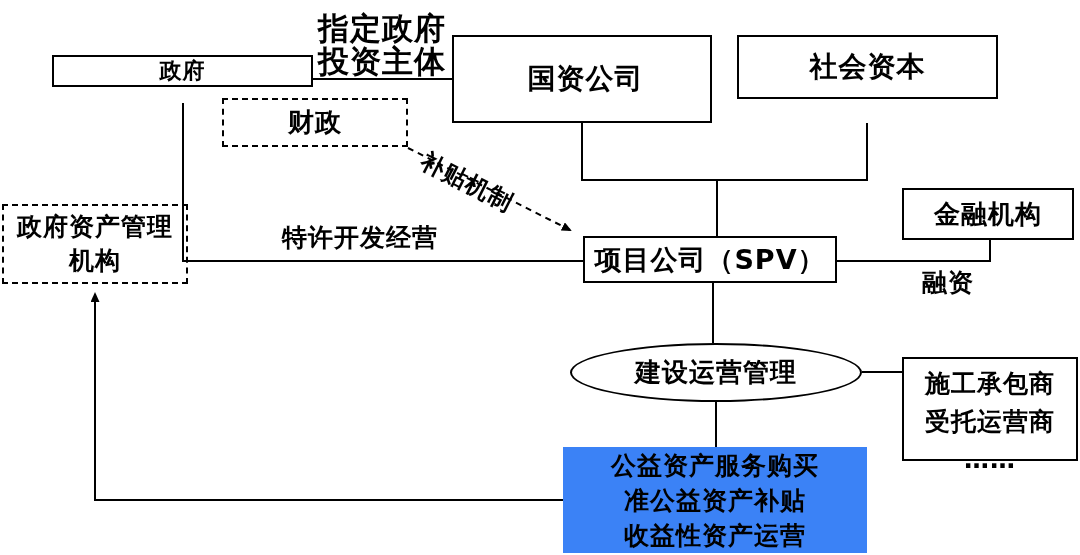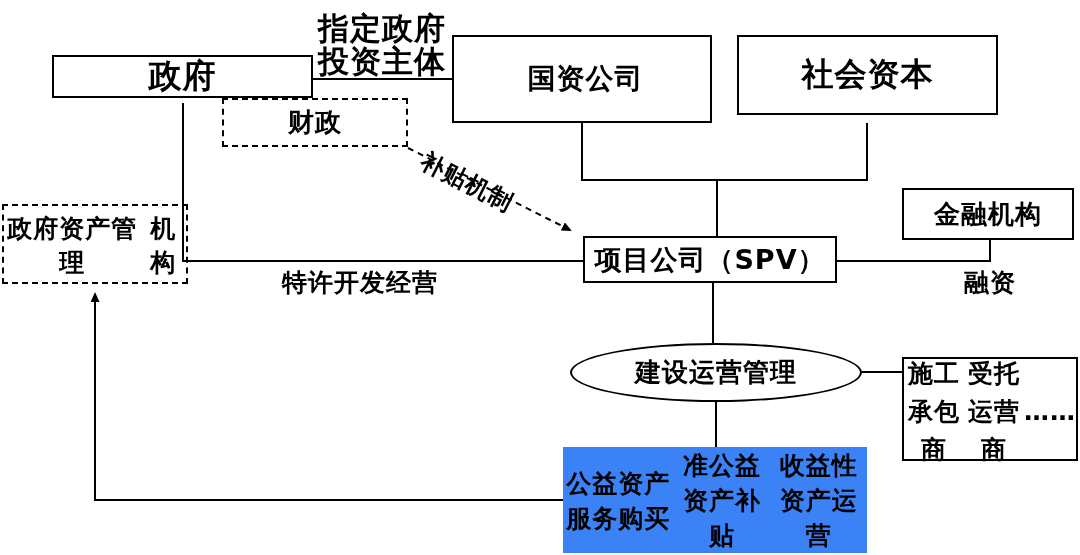--- a/index.html
+++ b/index.html
@@ -7,48 +7,48 @@
        font-family:"DejaVu Sans",sans-serif;color:#000;}
   .stage{position:absolute;left:0;top:0;width:1080px;height:555px;}
   svg.wires{position:absolute;left:0;top:0;z-index:1;}
   .node{position:absolute;box-sizing:border-box;z-index:2;display:flex;
         align-items:center;justify-content:center;text-align:center;
         font-weight:700;letter-spacing:1px;}
   .solid{border:2px solid #000;background:#fff;}
   .dashedbox{border:2px dashed #000;background:transparent;}
   .lbl{position:absolute;z-index:3;font-weight:700;text-align:center;
        letter-spacing:1px;white-space:nowrap;}
-  .multiline{flex-direction:row;justify-content:flex-start;}
+  .multiline{flex-direction:column;justify-content:flex-start;}
 
   
-  .gov       {left:52px;  top:55px;  width:261px; height:43px; font-size:33px;}
+  .gov       {left:52px;  top:55px;  width:261px; height:32px; font-size:22px;}
   .soe       {left:452px; top:35px;  width:260px; height:88px; font-size:28px;padding-left:7px;}
-  .social    {left:737px; top:35px;  width:261px; height:80px; font-size:32px;}
+  .social    {left:737px; top:35px;  width:261px; height:64px; font-size:28px;}
   .fininst   {left:902px; top:188px; width:172px; height:52px; font-size:26px;}
   .spv       {left:583px; top:236px; width:254px; height:47px; font-size:27px;}
   .contract  {left:902px; top:357px; width:176px; height:104px;font-size:25px;
               line-height:38px;padding-top:6px;}
   .orange    {left:563px; top:447px; width:304px; height:106px;font-size:25px;
               line-height:35px;background:#3b82f6;border:none;padding-top:1px;}
 
   
   .fiscal    {left:222px; top:98px;  width:186px; height:49px; font-size:26px;}
   .assetmgmt {left:2px;   top:204px; width:186px; height:80px; font-size:25px;
               line-height:34px;padding-top:4px;}
 
   
   .ellipse   {left:570px; top:343px; width:292px; height:59px; font-size:26px;
               border:2px solid #000;background:#fff;border-radius:50%;text-align:right;}
 
   
   .designate {left:318px; top:12px;  width:128px; font-size:31px; line-height:33px;}
-  .franchise {left:278px; top:221px; width:164px; font-size:25px;margin-top:45px;}
+  .franchise {left:278px; top:221px; width:164px; font-size:25px;}
   .subsidy   {left:408px; top:166px; width:118px; font-size:24px;
               transform:rotate(27deg);transform-origin:50% 50%;}
-  .financing {left:954px; top:266px; width:72px;  font-size:25px;}
+  .financing {left:912px; top:266px; width:72px;  font-size:25px;}
   .transfer  {left:180px; top:468px; width:222px; font-size:25px;}
 </style>
 </head>
 <body>
 
 <div class="stage">
 
   <svg class="wires" width="1080" height="555" viewBox="0 0 1080 555">
     <defs>
       <marker id="arrow" markerWidth="10" markerHeight="9" refX="8" refY="4.5" orient="auto" markerUnits="userSpaceOnUse">

